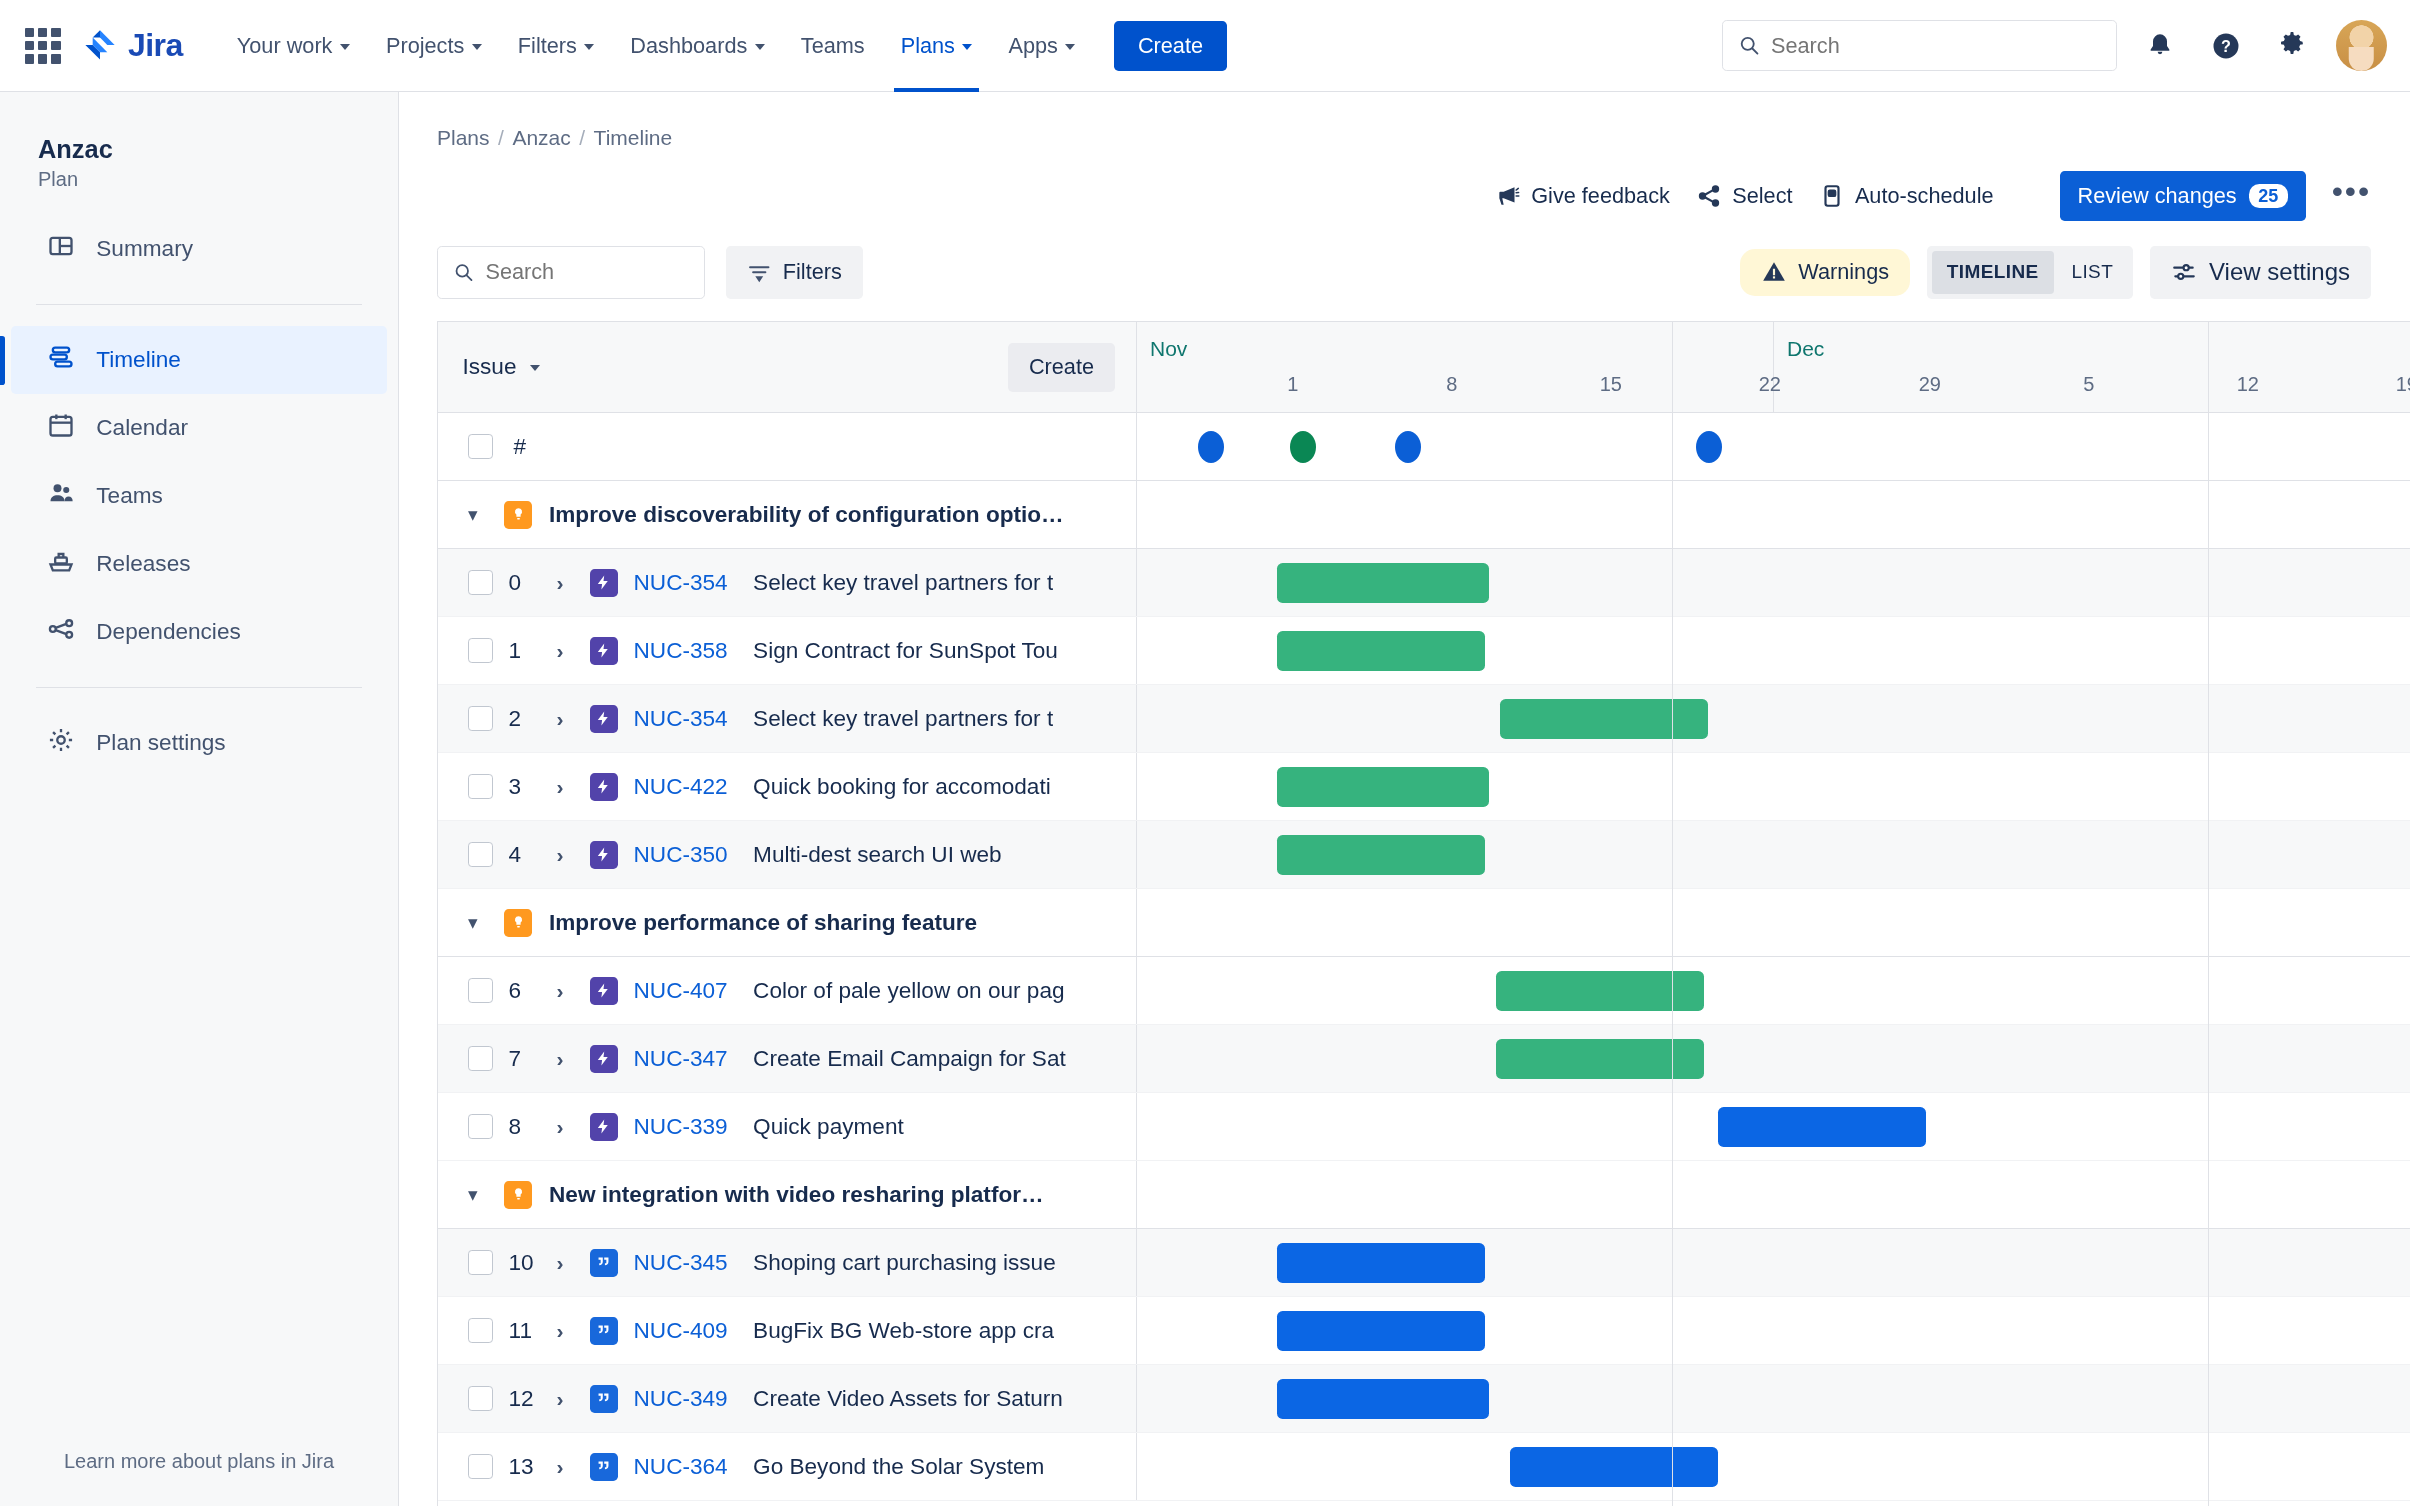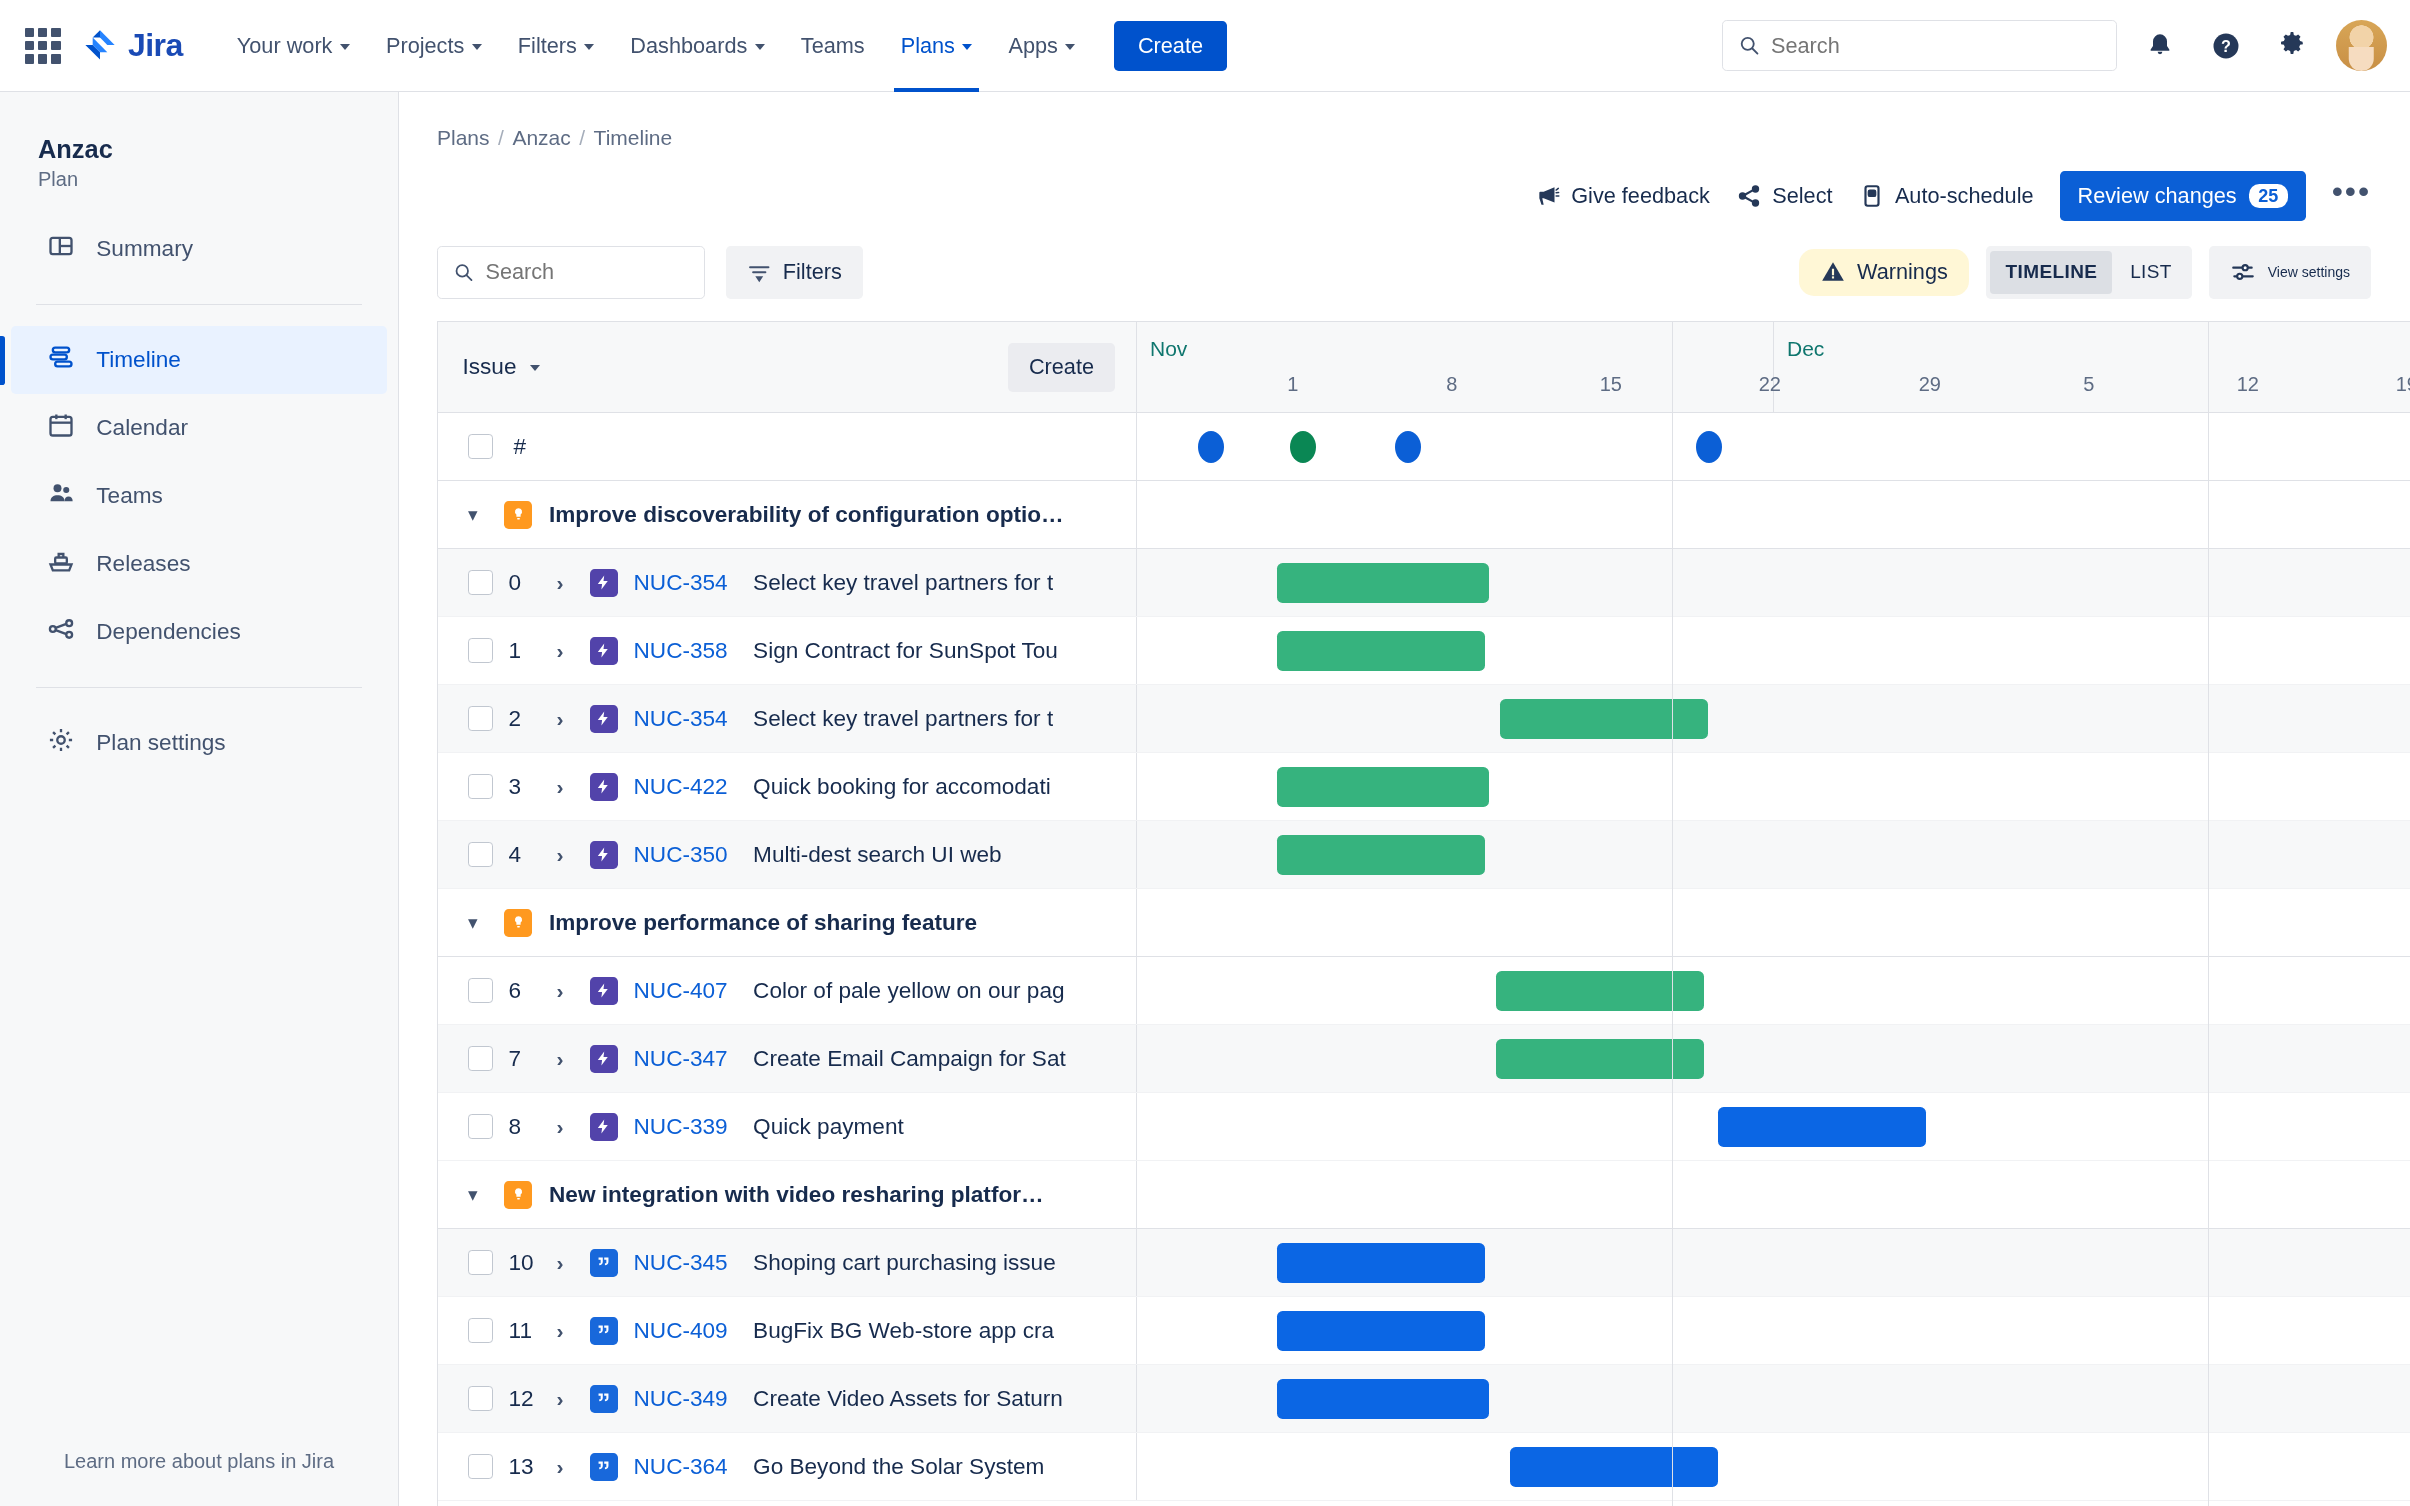--- a/index.html
+++ b/index.html
@@ -84,21 +84,21 @@
   .breadcrumb span.crumb { cursor:pointer; }
   .breadcrumb span.sep { color:#A5ADBA; }
   .page-head { display:flex; align-items:center; padding: 21px 40px 0 38px; }
   .page-title { font-size: 42px; font-weight: 600; color:#172B4D; letter-spacing:-0.4px; }
   .head-actions { margin-left:auto; display:flex; align-items:center; gap: 26px; }
   .act {
     display:flex; align-items:center; gap:10.4px; font-size:21.7px; color:#172B4D; cursor:pointer; white-space:nowrap;
   }
   .review-btn {
     background:#0B5FD6; color:#fff; border:none; border-radius:4.7px; height:50px;
-    display:flex; align-items:center; gap:12.2px; padding: 0 18px; font-size:21.7px; cursor:pointer; font-family:inherit;
+    display:flex; align-items:center; gap:12.2px; padding: 0 18px; font-size:21.7px; cursor:pointer; font-family:inherit;margin-left:40px;
   }
   .review-badge { background:#fff; color:#0B5FD6; border-radius:10.4px; font-size:18px; padding: 1.9px 9.4px; font-weight:600; }
   .more-btn { font-size: 32px; color:#42526E; letter-spacing:1.9px; cursor:pointer; line-height: 0.6; padding-bottom:9.4px; }
 
   .toolbar { display:flex; align-items:center; padding: 24.5px 40px 0 38px; }
   .tb-search {
     width: 268px; height: 53px; border: 1.9px solid #DFE1E6; border-radius: 4.7px; background:#fff;
     display:flex; align-items:center; gap: 11.3px; padding: 0 15px; cursor:text;
   }
   .tb-search input { border:none; outline:none; background:transparent; font-family:inherit; font-size:21.7px; color:#5E6C84; width:100%; }
@@ -109,21 +109,21 @@
   .toolbar-right { margin-left:auto; display:flex; align-items:center; gap: 17px; }
   .warn-btn {
     height:47px; background:#FFF7D6; border:none; border-radius:15px; display:flex; align-items:center; gap:11.3px;
     padding: 0 21px; font-size:21.7px; color:#172B4D; cursor:pointer; font-family:inherit;
   }
   .seg { height:53px; background:#F1F2F4; border-radius:4.7px; display:flex; align-items:center; padding: 4.7px; gap:2.8px; }
   .seg div { height: 43px; display:flex; align-items:center; padding: 0 15px; font-size:19px; letter-spacing:0.4px; color:#172B4D; border-radius:3.8px; cursor:pointer; }
   .seg div.on { background:#DCDFE4; font-weight:600; }
   .vs-btn {
     height:53px; background:#F1F2F4; border:none; border-radius:4.7px; display:flex; align-items:center; gap:12.2px;
-    padding: 0 21px; font-size:14px; color:#172B4D; cursor:pointer; font-family:inherit;
+    padding: 0 21px; font-size:24px; color:#172B4D; cursor:pointer; font-family:inherit;
   }
 
   
   .gantt { margin: 22.6px 0 0 38px; border-top:0.9px solid #DFE1E6; border-left:0.9px solid #DFE1E6; flex:1; min-height:0; position:relative; overflow:hidden; }
   .grow { display:flex; height: 68px; position:relative; }
   .gcol-left { width: 699px; flex:0 0 699px; border-right:0.9px solid #DFE1E6; display:flex; align-items:center; position:relative; }
   .gcol-right { flex:1; position:relative; }
 
   .ghead { height: 91px; background:#F7F8F9; border-bottom:0.9px solid #DFE1E6; }
   .ghead .gcol-left { padding: 0 21px 0 24.5px; }

